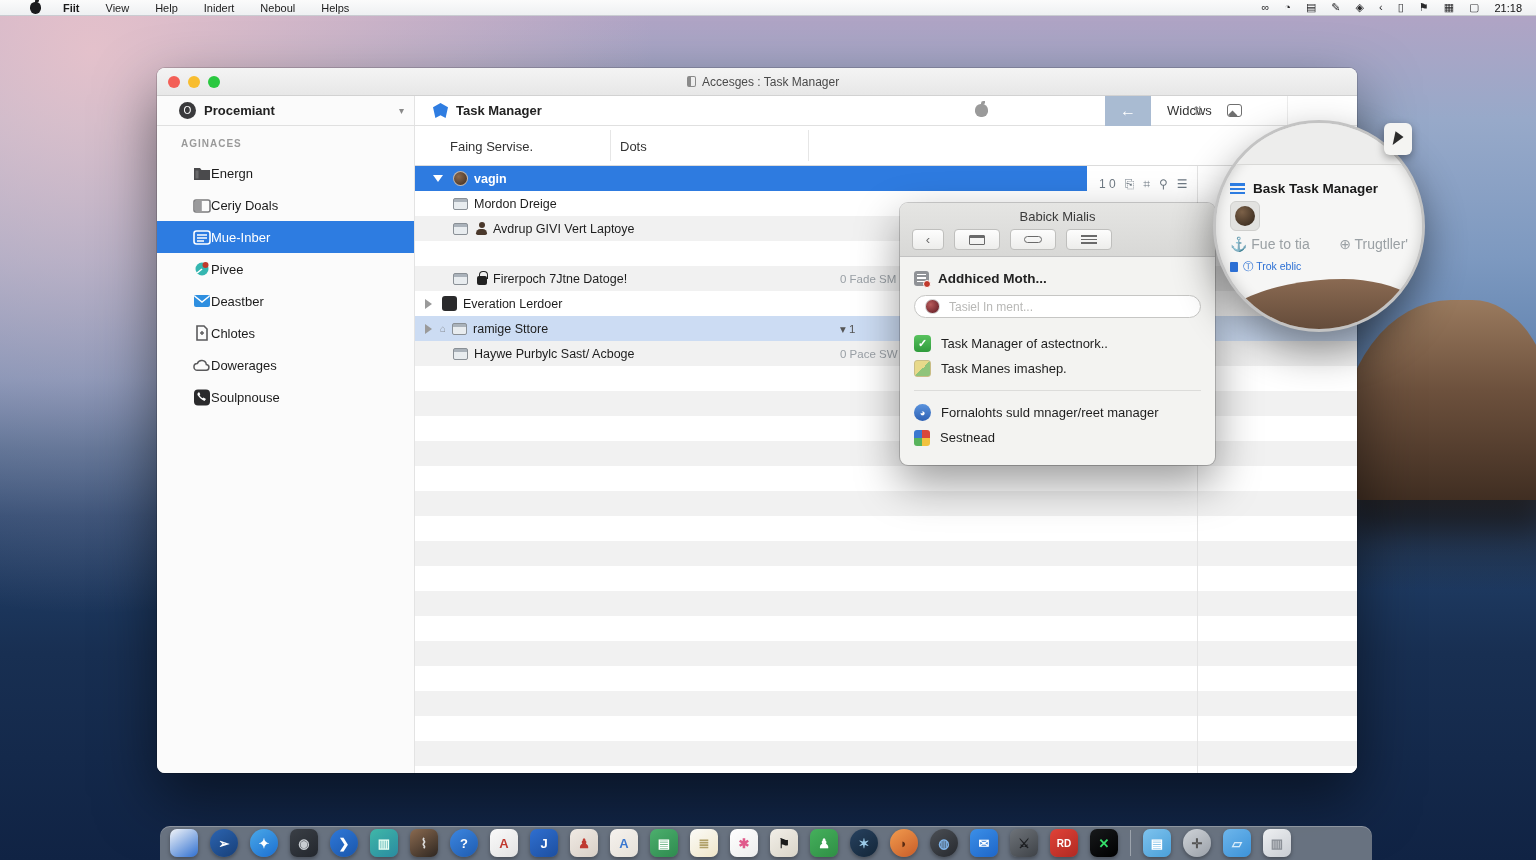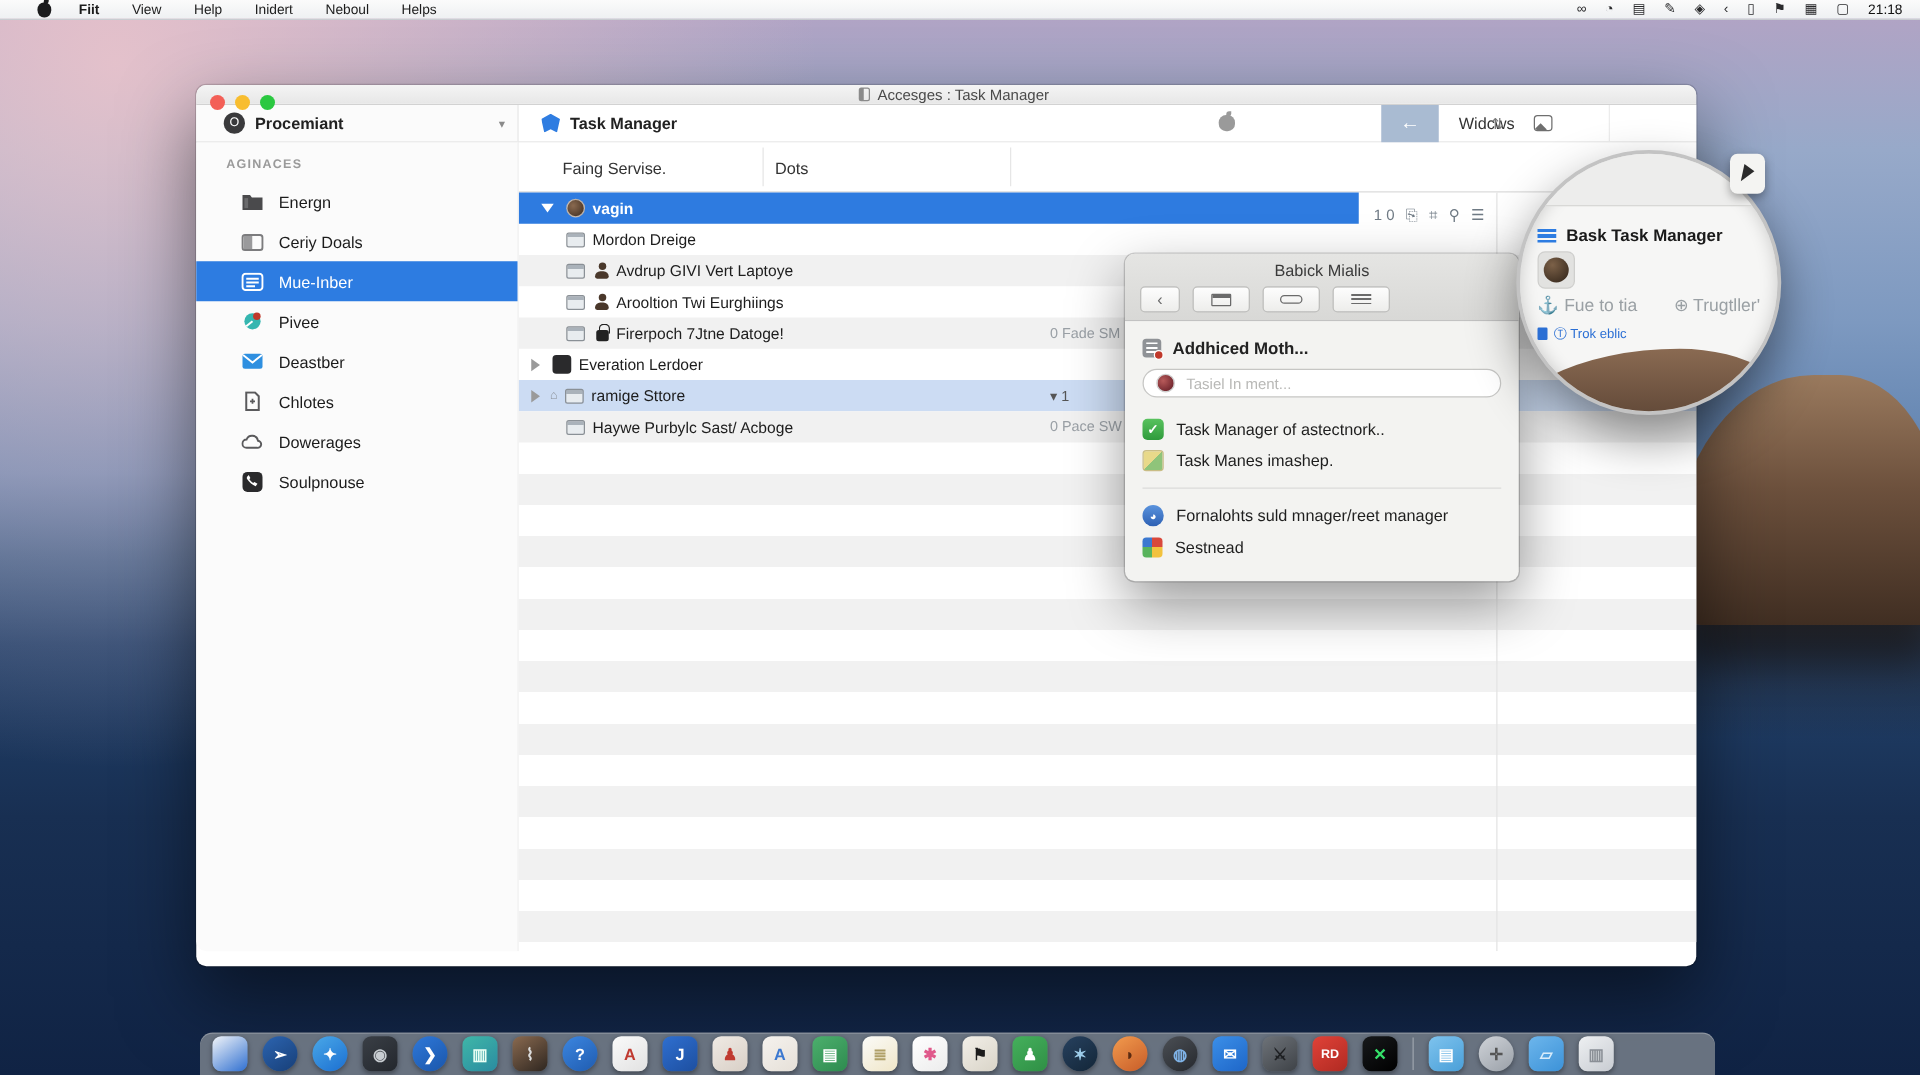--- a/index.html
+++ b/index.html
@@ -31,21 +31,21 @@
   .menu-item { margin-right:26px; font-weight:500; }
   .menu-item.first { font-weight:700; }
   .mb-right { margin-left:auto; display:flex; align-items:center; gap:15px; padding-right:14px; }
   .status-ic { font-size:11px; color:#2a2a2c; line-height:1; }
   .mb-time { font-size:11px; font-weight:500; color:#111; }
 
   
   .window { position:absolute; left:157px; top:68px; width:1200px; height:705px;
     border-radius:8px; background:#fff; z-index:10;
     box-shadow:0 25px 60px rgba(0,0,0,.5), 0 0 0 1px rgba(0,0,0,.15); }
-  .titlebar { height:16px; background:linear-gradient(#f4f4f4,#e7e7e7);
+  .titlebar { height:28px; background:linear-gradient(#f4f4f4,#e7e7e7);
     border-bottom:1px solid #d2d2d2; border-radius:8px 8px 0 0; position:relative;
     display:flex; align-items:center; justify-content:center; }
   .lights { position:absolute; left:11px; top:8px; display:flex; gap:8px; }
   .light { width:12px; height:12px; border-radius:50%; }
   .light.r { background:#f35f57; } .light.y { background:#f8bd2f; } .light.g { background:#2ac840; }
   .win-title { font-size:12px; color:#4a4a4a; display:flex; align-items:center; gap:6px;
     position:absolute; left:530px; }
   .tb-ic { width:9px; height:11px; border:1px solid #8a8a8a; border-radius:2px;
     border-left-width:4px; }
 
@@ -75,21 +75,21 @@
   .ic-photo:before { content:""; position:absolute; left:1px; bottom:-3px; width:7px; height:7px;
     background:#6f6f6f; transform:rotate(45deg); }
 
   .win-body { display:flex; height:647px; }
   
   .sidebar { width:258px; background:#fbfbfb; border-right:1px solid #e3e3e3;
     border-radius:0 0 0 8px; padding-top:12px; }
   .side-sec { font-size:10px; font-weight:700; letter-spacing:1px; color:#9a9a9a;
     padding-left:24px; margin-bottom:8px; }
   .side-item { height:32px; display:flex; align-items:center; padding-left:36px;
-    font-size:13px; color:#1c1c1c; gap:12px; }
+    font-size:13px; color:#1c1c1c; }
   .side-item.sel { background:#2d7ce1; color:#fff; }
   .side-item svg { flex:0 0 18px; }
 
   
   .main { flex:1; position:relative; border-radius:0 0 8px 0; overflow:hidden; background:#fff;}
   .colhead { height:40px; border-bottom:1px solid #dcdcdc; position:relative;
     font-size:13px; color:#333; }
   .colhead .c1 { position:absolute; left:35px; top:13px; }
   .colhead .c2 { position:absolute; left:205px; top:13px; }
   .colsep { position:absolute; top:4px; bottom:4px; width:1px; background:#e6e6e6; }
@@ -383,25 +383,20 @@
           <span class="i-win"></span>
           <span class="row-label">Mordon Dreige</span>
         </div>
 
         <div class="row alt" style="top:50px">
           <span class="i-win"></span>
           <span class="i-person"></span>
           <span class="row-label">Avdrup GIVI Vert Laptoye</span>
         </div>
 
-        <div class="row" style="top:75px">
-          <span class="i-win"></span>
-          <span class="i-person"></span>
-          <span class="row-label">Arooltion Twi Eurghiings</span>
-        </div>
 
         <div class="row alt" style="top:100px">
           <span class="i-win"></span>
           <span class="i-lock"></span>
           <span class="row-label">Firerpoch 7Jtne Datoge!</span>
           <span class="row-meta">0 Fade SM</span>
         </div>
 
         <div class="row" style="top:125px">
           <span class="tri-r"></span>

